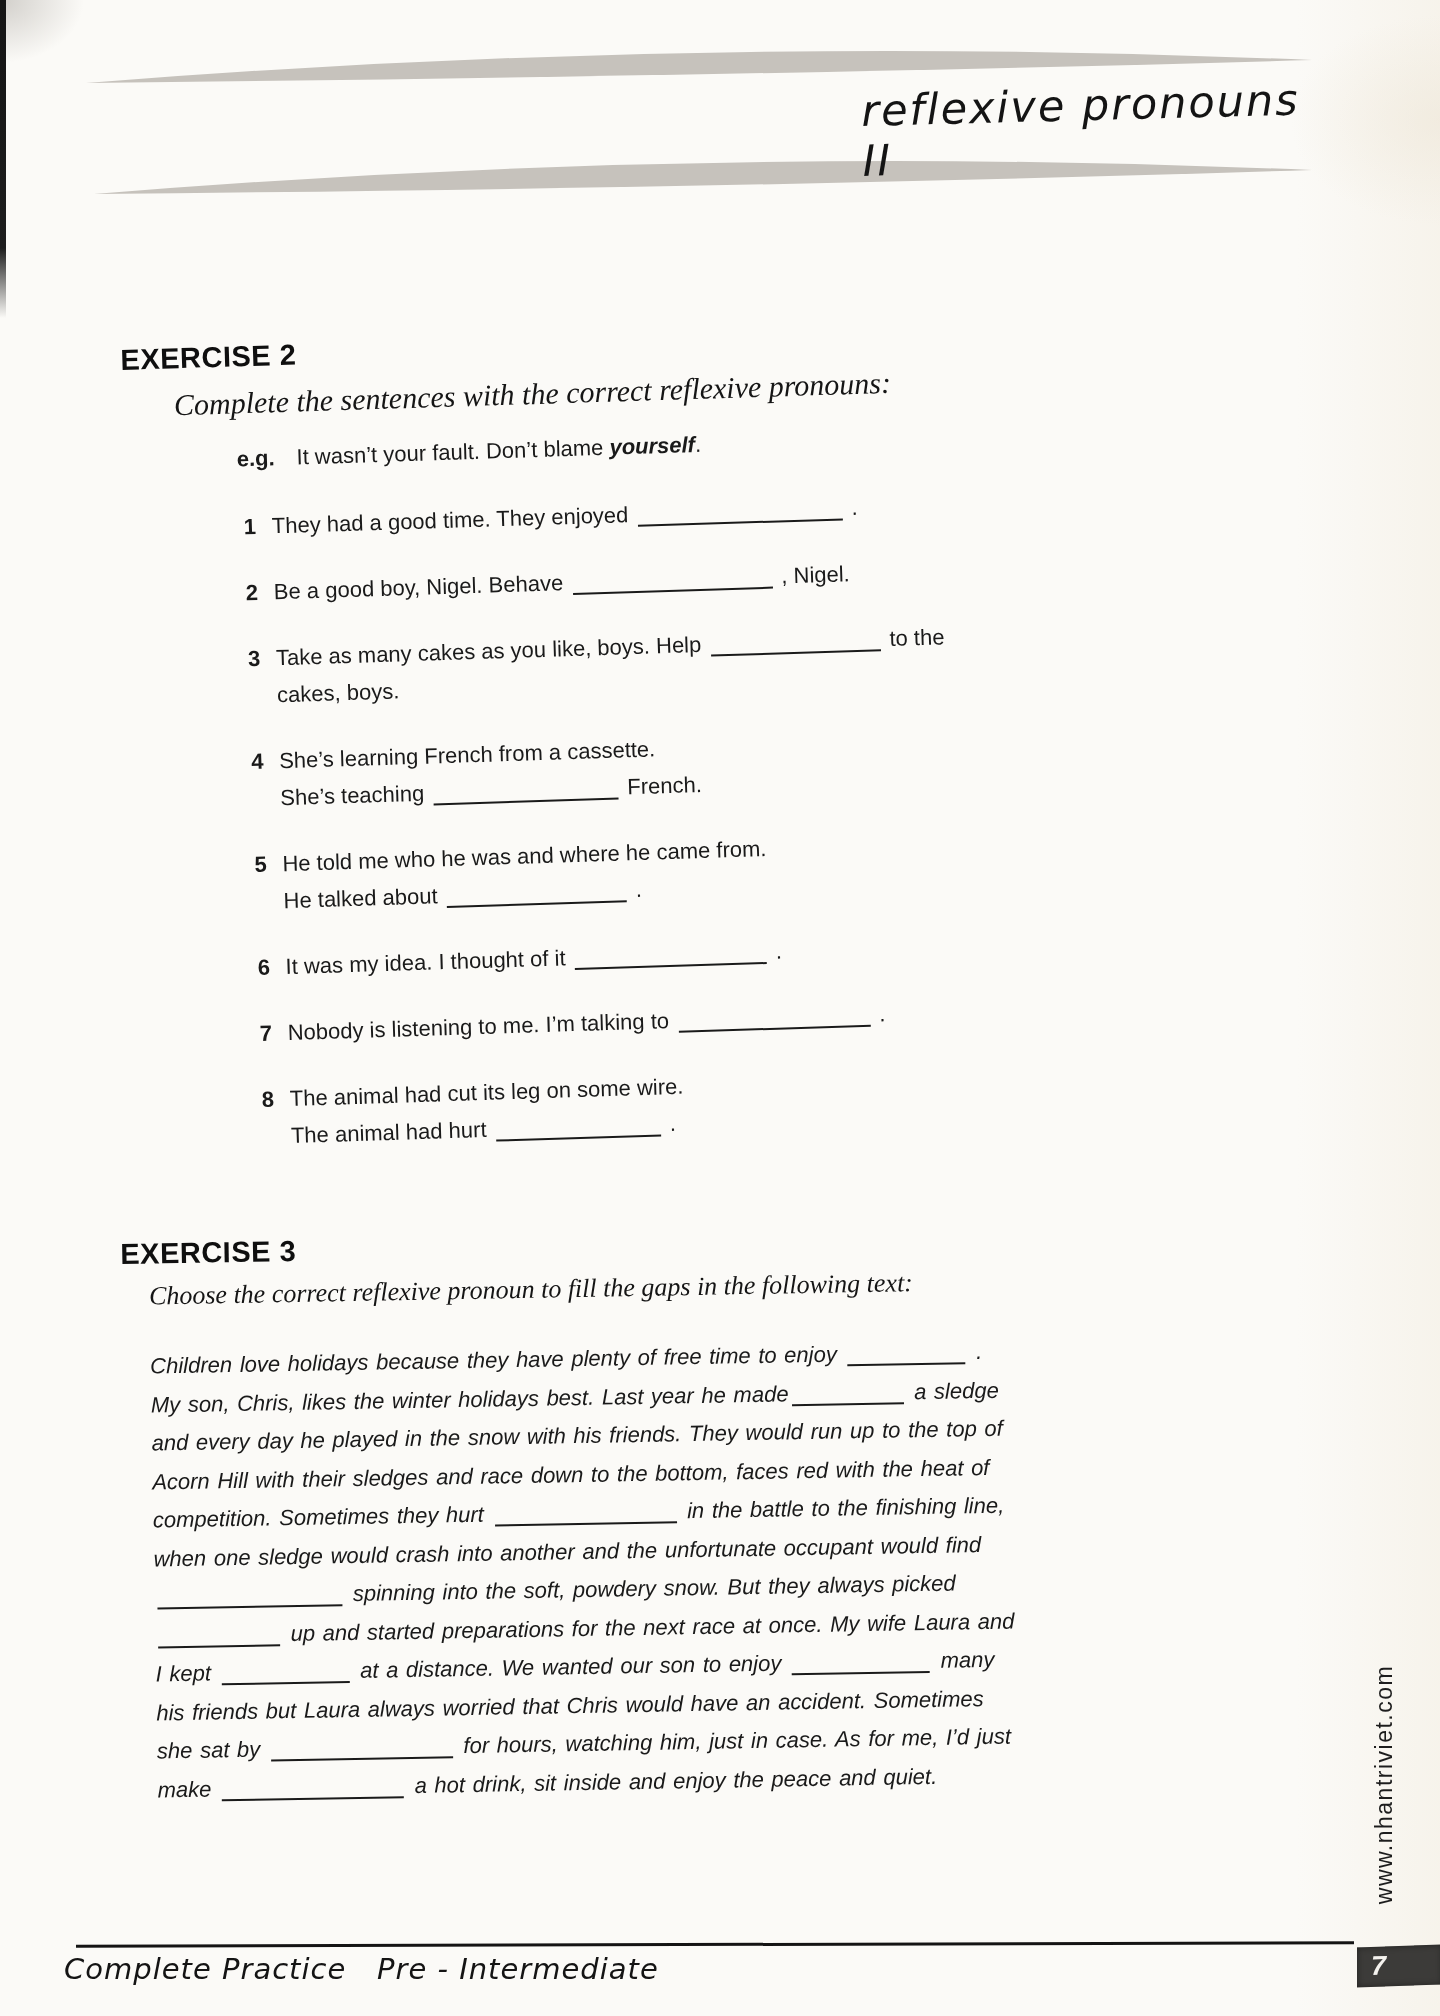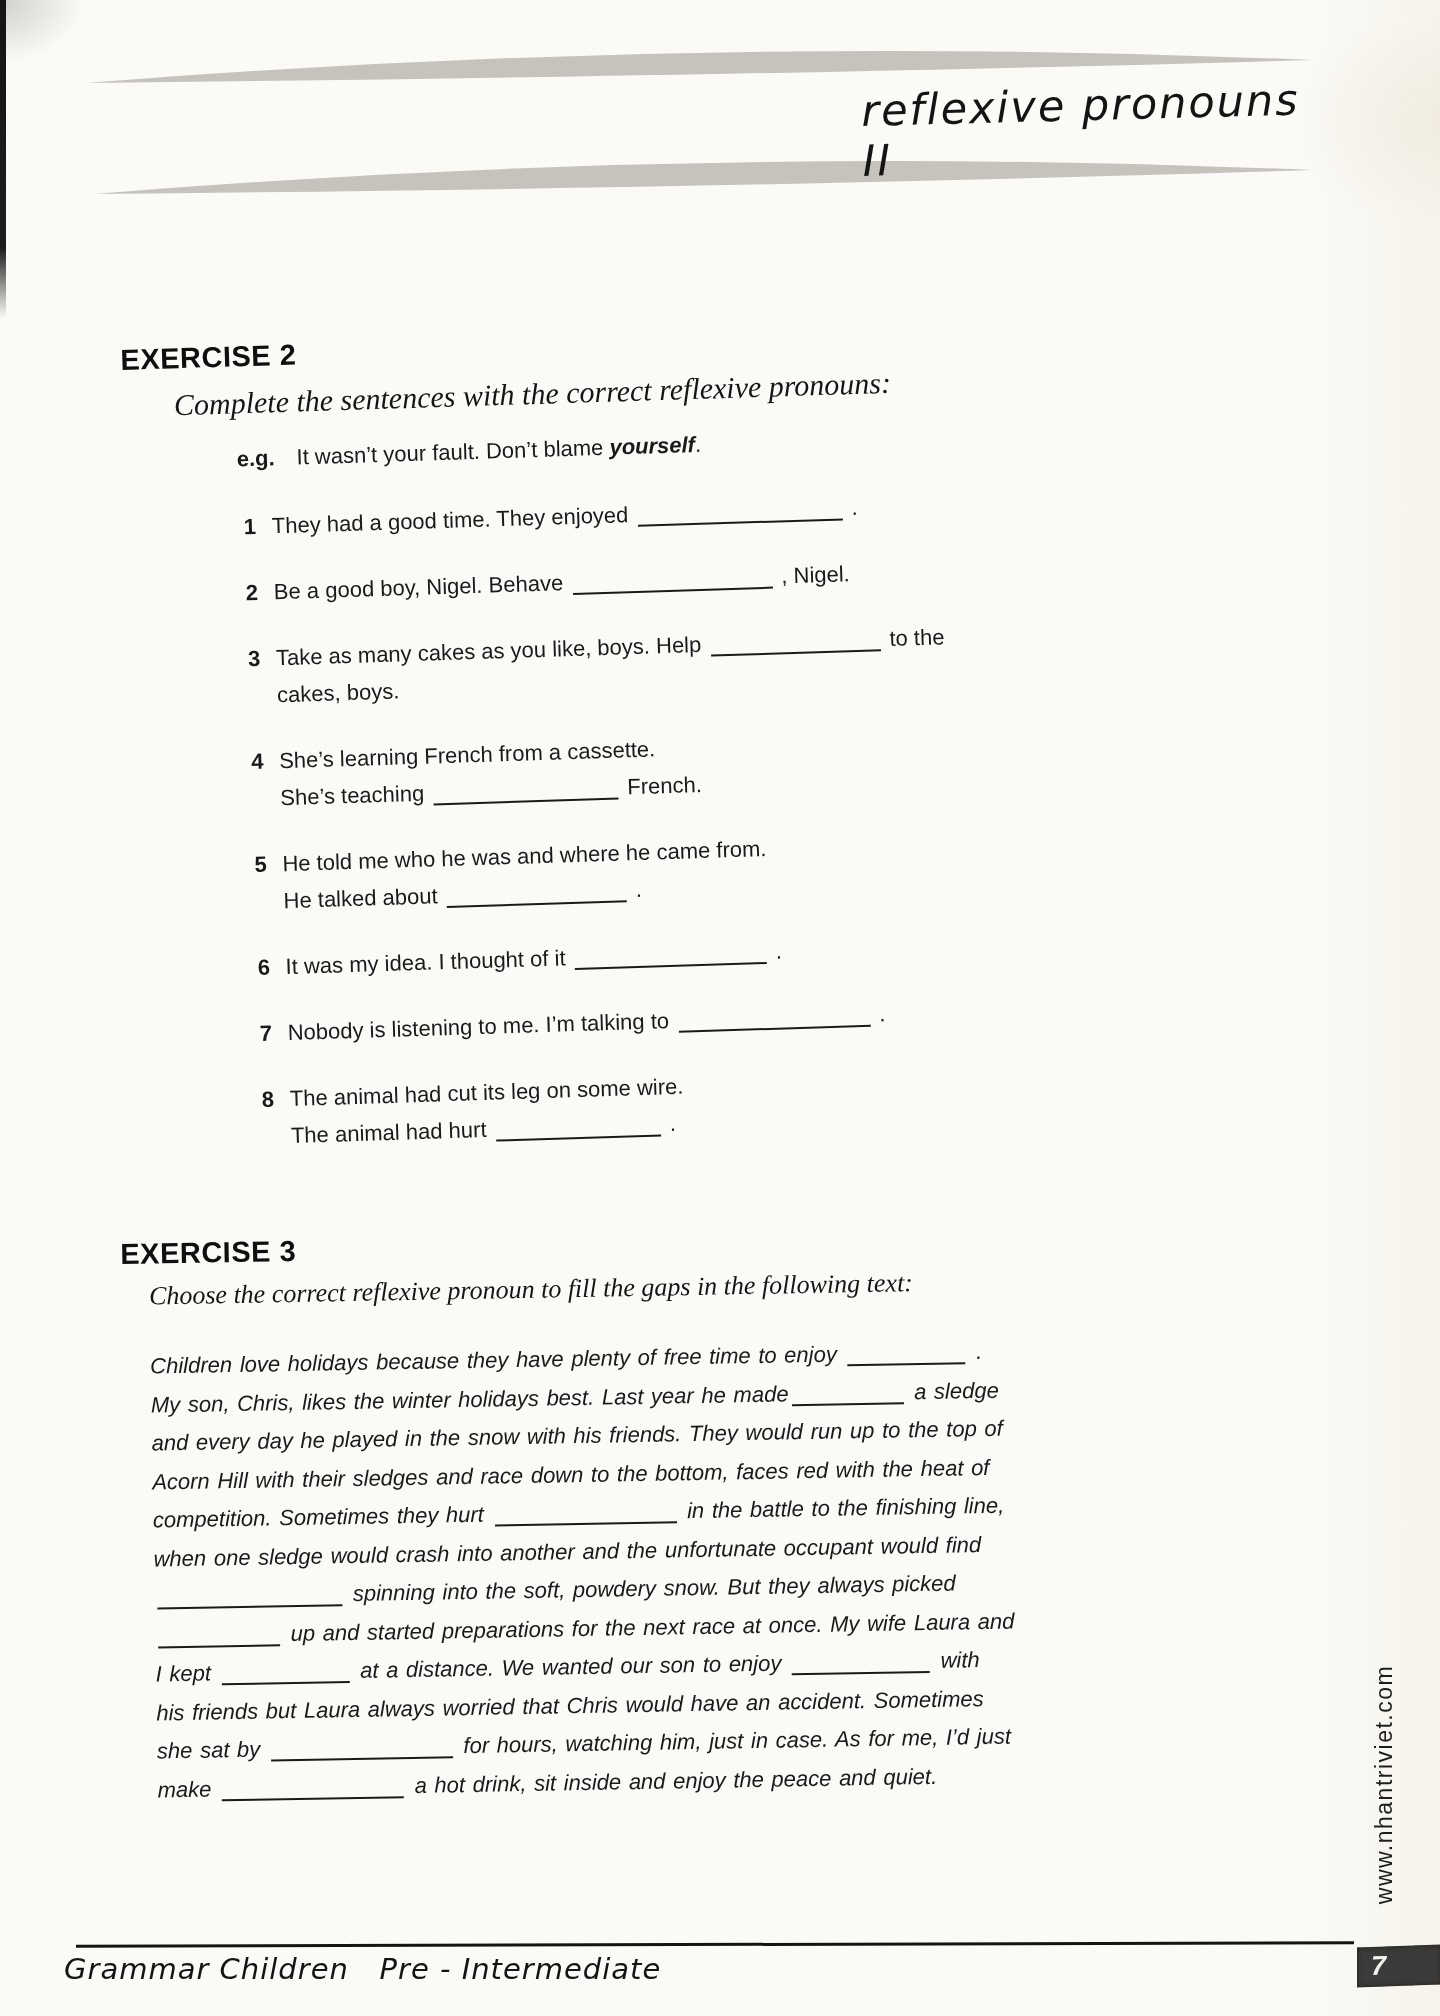--- a/index.html
+++ b/index.html
@@ -137,27 +137,27 @@
     <p class="instr">Choose the correct reflexive pronoun to fill the gaps in the following text:</p>
     <div class="para" id="ex3-lines">
         <div class="line"><span>Children love holidays because they have plenty of free time to enjoy </span><span class="blank" style="width: 118px;"></span><span> .</span></div>
         <div class="line"><span>My son, Chris, likes the winter holidays best. Last year he made</span><span class="blank" style="width: 112px;"></span><span> a sledge</span></div>
         <div class="line"><span>and every day he played in the snow with his friends. They would run up to the top of</span></div>
         <div class="line"><span>Acorn Hill with their sledges and race down to the bottom, faces red with the heat of</span></div>
         <div class="line"><span>competition. Sometimes they hurt </span><span class="blank" style="width: 182px;"></span><span> in the battle to the finishing line,</span></div>
         <div class="line"><span>when one sledge would crash into another and the unfortunate occupant would find</span></div>
         <div class="line"><span class="blank" style="width: 185px;"></span><span> spinning into the soft, powdery snow. But they always picked</span></div>
         <div class="line"><span class="blank" style="width: 122px;"></span><span> up and started preparations for the next race at once. My wife Laura and</span></div>
-        <div class="line"><span>I kept </span><span class="blank" style="width: 128px;"></span><span> at a distance. We wanted our son to enjoy </span><span class="blank" style="width: 138px;"></span><span> with</span></div>
+        <div class="line"><span>I kept </span><span class="blank" style="width: 128px;"></span><span> at a distance. We wanted our son to enjoy </span><span class="blank" style="width: 138px;"></span><span> many</span></div>
         <div class="line"><span>his friends but Laura always worried that Chris would have an accident. Sometimes</span></div>
         <div class="line"><span>she sat by </span><span class="blank" style="width: 182px;"></span><span> for hours, watching him, just in case. As for me, I’d just</span></div>
         <div class="line"><span>make </span><span class="blank" style="width: 182px;"></span><span> a hot drink, sit inside and enjoy the peace and quiet.</span></div>
       </div>
   </section>
 
   <div class="vert-url">www.nhantriviet.com</div>
 
   <div class="footer-line"></div>
-  <div class="footer-title">Grammar Children   Pre - Intermediate</div>
+  <div class="footer-title">Complete Practice   Pre - Intermediate</div>
   <div class="page-badge">
     <span>7</span>
   </div>
 </div>
 
 </body></html>

